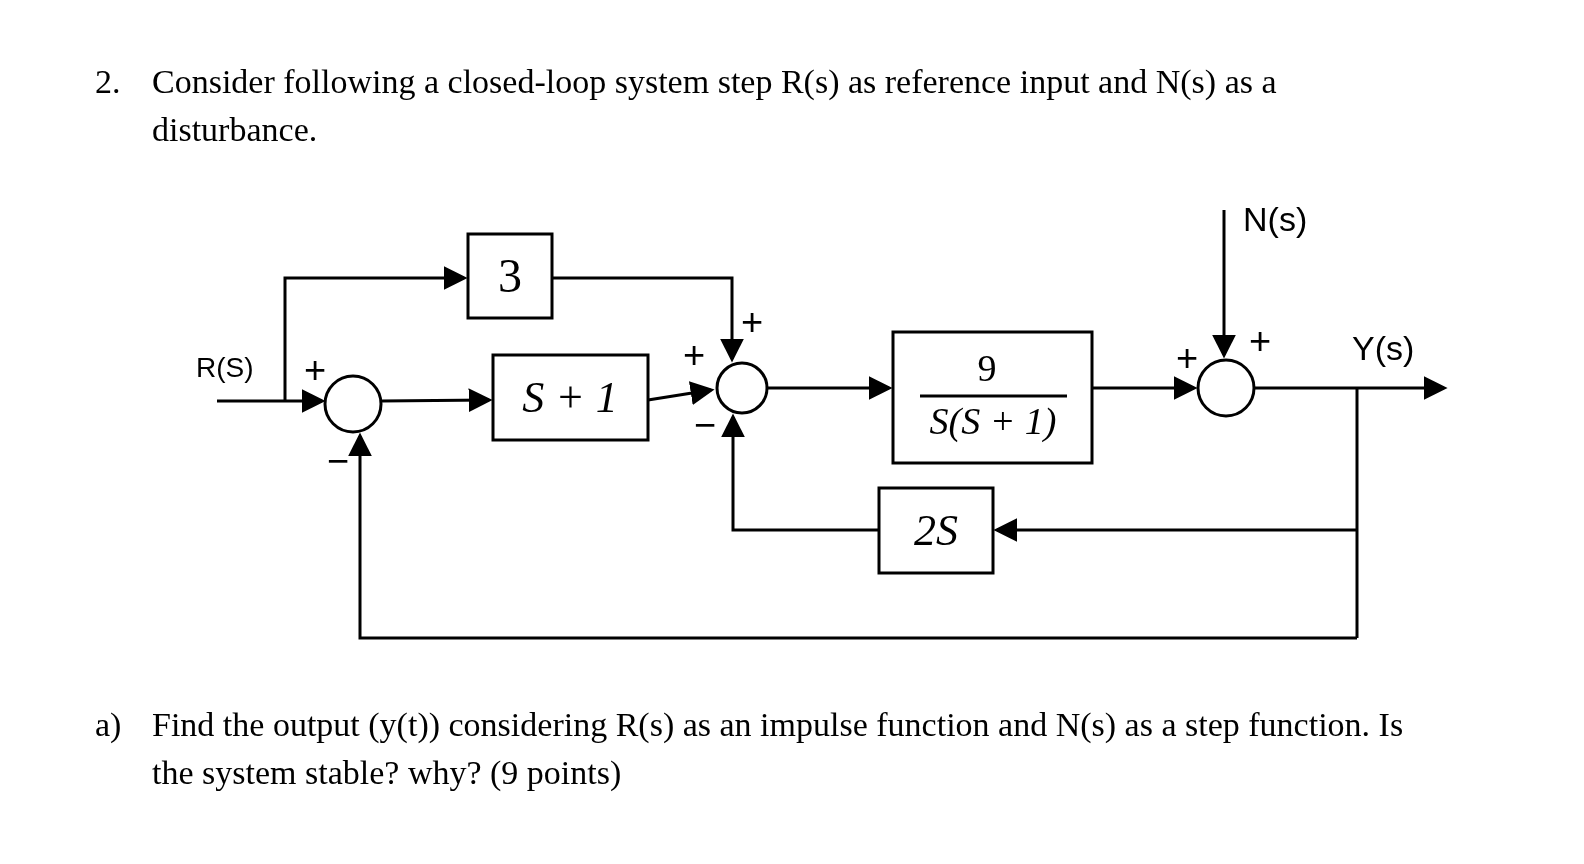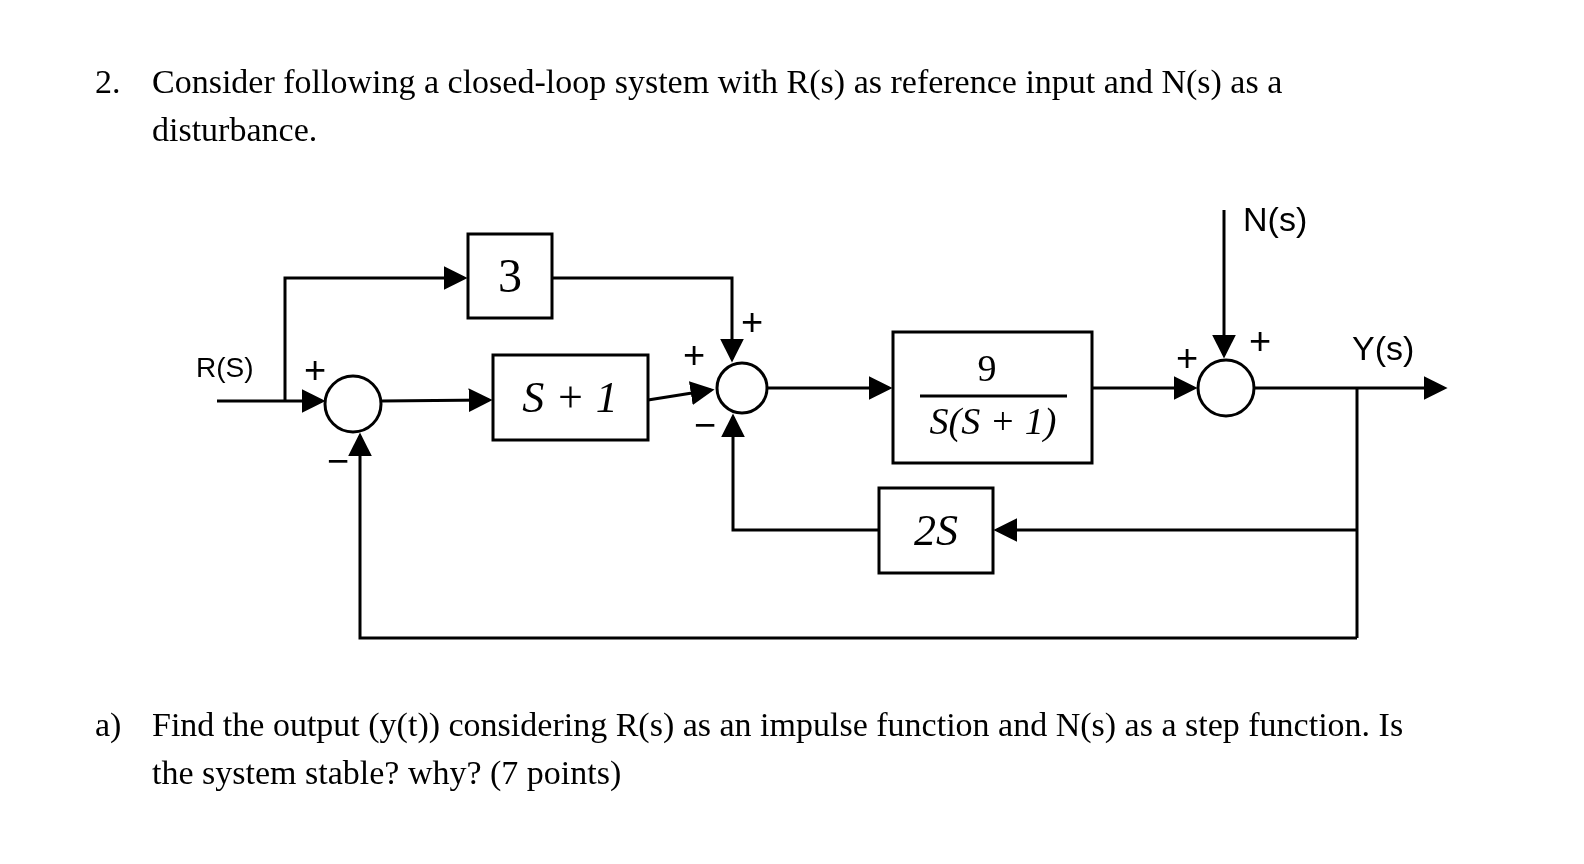--- a/index.html
+++ b/index.html
@@ -74,21 +74,21 @@
   }
   .it { font-style: italic; }
 </style>
 </head>
 <body>
 
 <div class="page">
 
   <div class="q" style="top:58px;">
     <span class="qnum">2.</span>
-    <span class="qtext">Consider following a closed-loop system with R(s) as reference input and N(s) as a disturbance.</span>
+    <span class="qtext">Consider following a closed-loop system step R(s) as reference input and N(s) as a disturbance.</span>
   </div>
 
   <svg class="diagram" viewBox="0 0 1584 864">
     <defs>
       <marker id="arrow" viewBox="0 0 10 10" refX="8.5" refY="5" markerWidth="8" markerHeight="8" orient="auto-start-reverse">
         <path d="M0,0 L10,5 L0,10 z" fill="#000000"></path>
       </marker>
     </defs>
 
     <line class="wire" x1="217" y1="401" x2="322" y2="401" marker-end="url(#arrow)"></line>
@@ -131,16 +131,16 @@
     <text class="sign" x="1187" y="371">+</text>
     <text class="sign" x="1260" y="354">+</text>
 
     <text class="sig" x="196" y="377" font-size="28">R(S)</text>
     <text class="sig" x="1243" y="231" font-size="34">N(s)</text>
     <text class="sig" x="1352" y="360" font-size="34">Y(s)</text>
   </svg>
 
   <div class="q" style="top:701px;">
     <span class="qnum">a)</span>
-    <span class="qtext">Find the output (y(t)) considering R(s) as an impulse function and N(s) as a step function. Is the system stable? why? (7 points)</span>
+    <span class="qtext">Find the output (y(t)) considering R(s) as an impulse function and N(s) as a step function. Is the system stable? why? (9 points)</span>
   </div>
 
 </div>
 
 </body></html>

